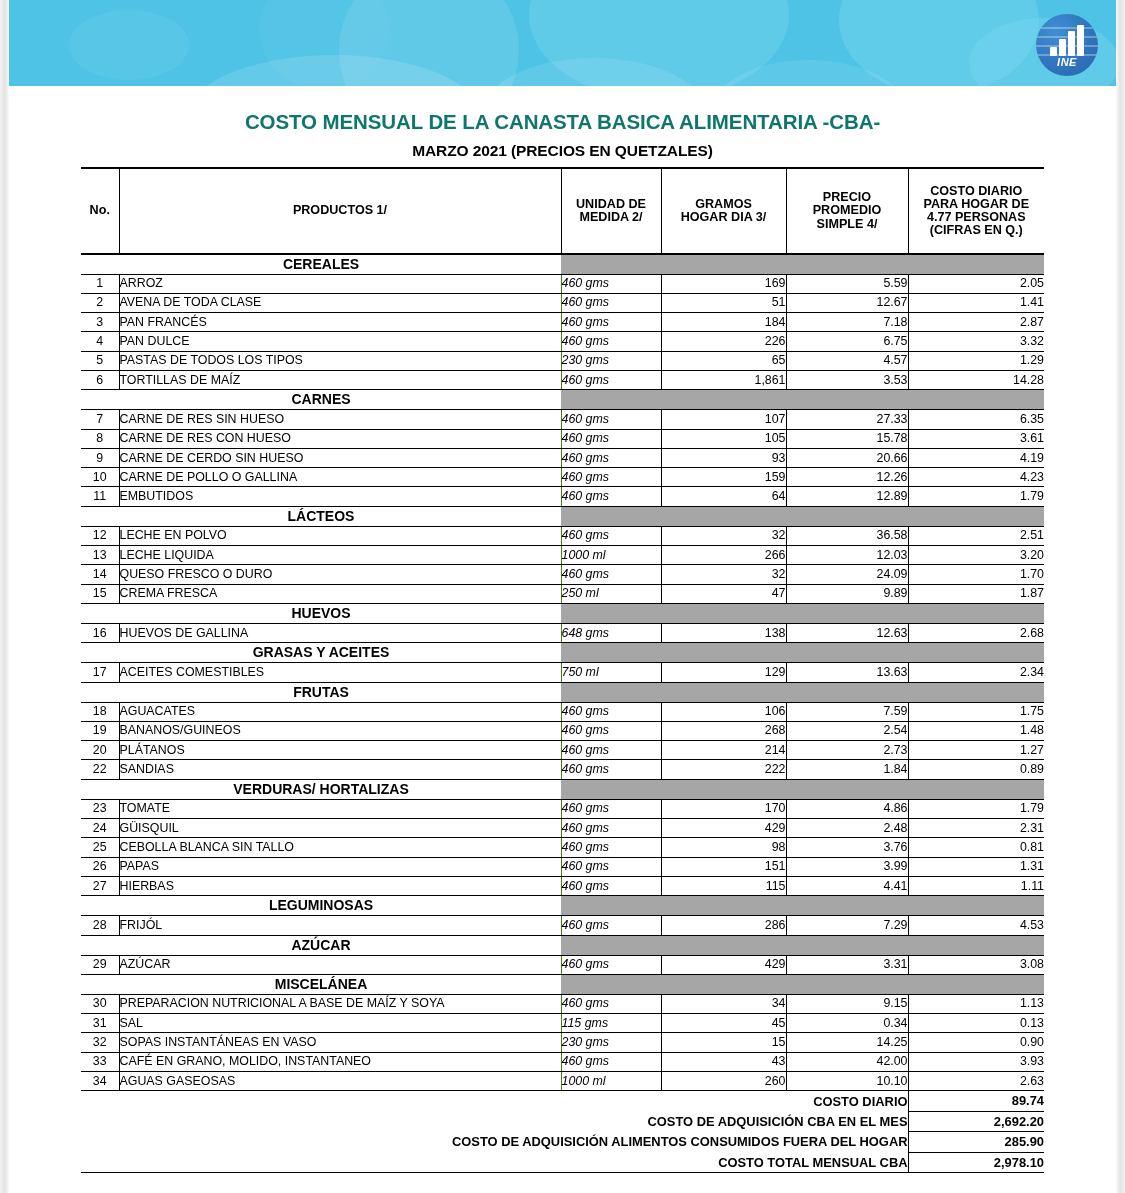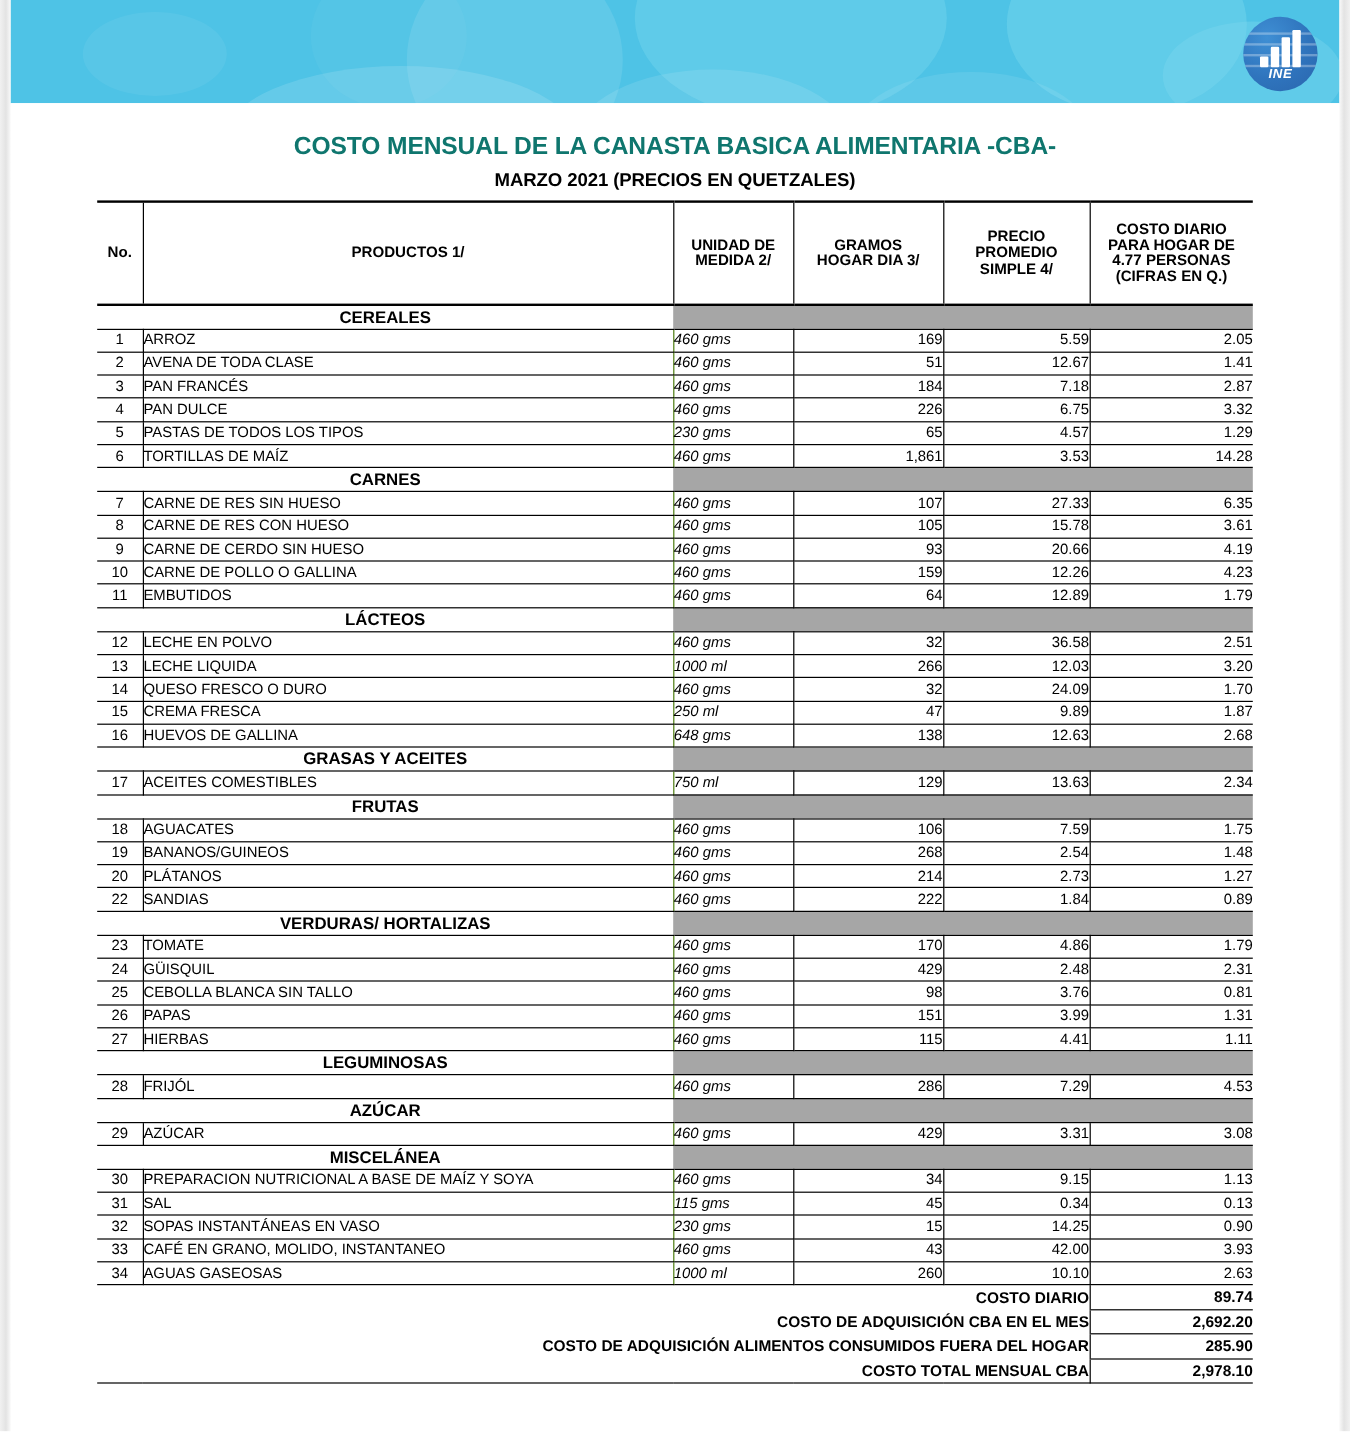--- a/index.html
+++ b/index.html
@@ -452,20 +452,24 @@
               <td class="cl-num last">1.70</td>
             </tr>
             <tr class="item">
               <td class="cl-no">15</td>
               <td class="cl-prod">CREMA FRESCA</td>
               <td class="cl-unid">250 ml</td>
               <td class="cl-num">47</td>
               <td class="cl-num">9.89</td>
               <td class="cl-num last">1.87</td>
             </tr>
+            <tr class="section">
+              <td class="sec-label" colspan="2">HUEVOS</td>
+              <td class="sec-fill" colspan="4"></td>
+            </tr>
             <tr class="item first-of-sec">
               <td class="cl-no">16</td>
               <td class="cl-prod">HUEVOS DE GALLINA</td>
               <td class="cl-unid">648 gms</td>
               <td class="cl-num">138</td>
               <td class="cl-num">12.63</td>
               <td class="cl-num last">2.68</td>
             </tr>
             <tr class="section">
               <td class="sec-label" colspan="2">GRASAS Y ACEITES</td>

